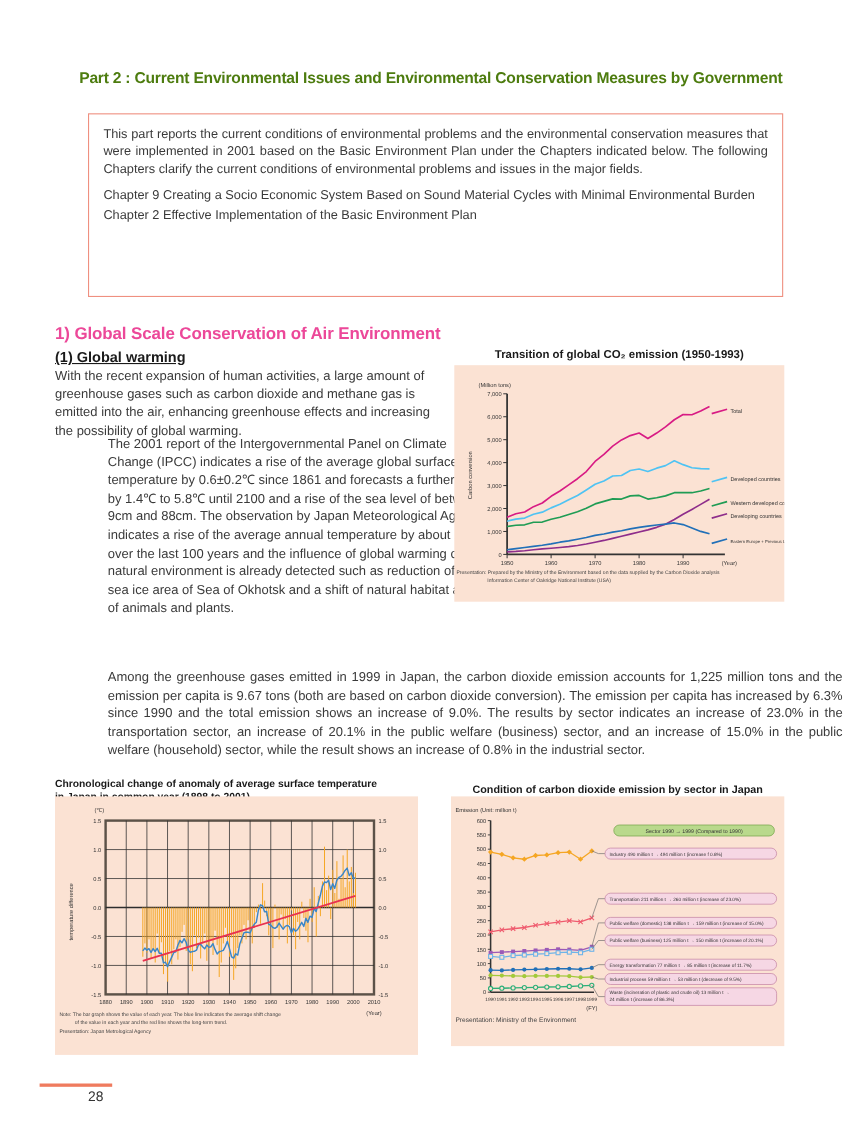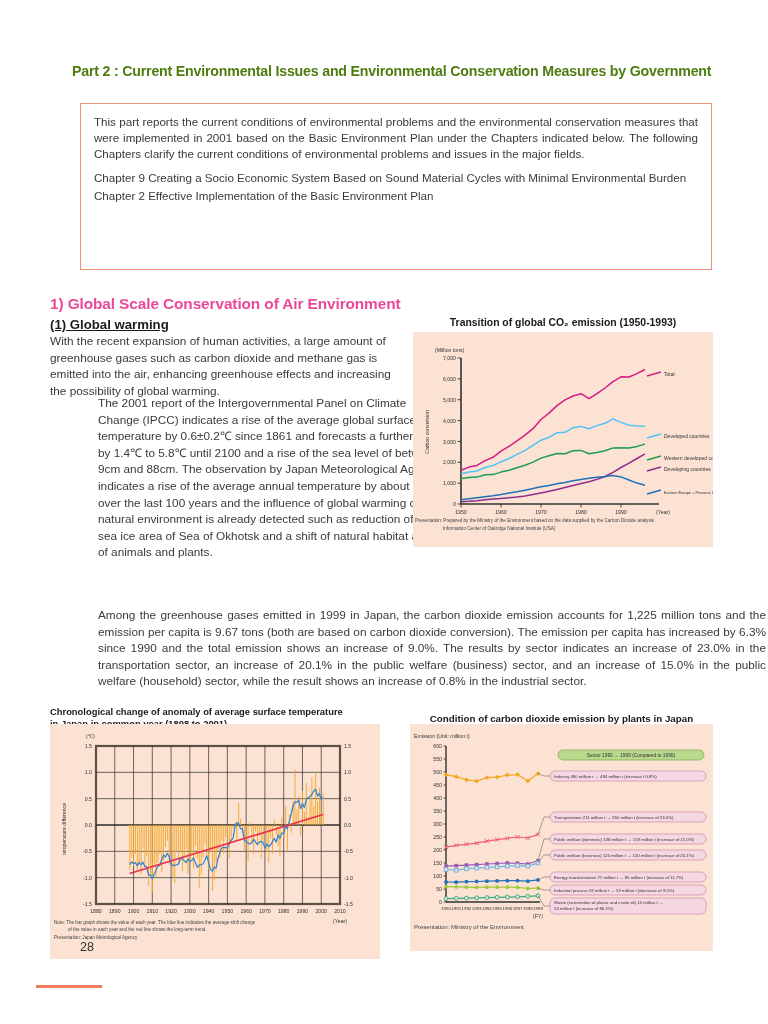--- a/index.html
+++ b/index.html
@@ -89,21 +89,21 @@
     text-align: center; font-size: 9.8px; font-weight: bold; color: #1a1a1a;
   }
 
   svg { display: block; }
   .axs { font-size: 5.2px; fill: #333; font-family: "Liberation Sans", sans-serif; }
   .lg { font-size: 5px; fill: #333; font-family: "Liberation Sans", sans-serif; }
   .note { font-size: 4.6px; fill: #444; font-family: "Liberation Sans", sans-serif; }
 
   
   .page-num {
-    position: absolute; left: 80px; top: 940px;
+    position: absolute; left: 80px; top: 990px;
     font-size: 12.6px; color: #333;
   }
   .footer-rule {
     position: absolute; left: 36px; top: 985px; width: 66px; height: 3px;
     background: #ef7b5e;
   }
 </style>
 </head>
 <body>
 
@@ -338,21 +338,21 @@
         <rect x="270.84" y="87.83" width="0.90" height="13.17" fill="#f5a623"></rect>
         <rect x="272.71" y="69.40" width="0.90" height="31.60" fill="#f5a623"></rect>
         <path d="M79.8 140.5 L81.7 137.9 L83.5 139.8 L85.4 138.4 L87.3 141.9 L89.2 138.4 L91.0 141.0 L92.9 138.1 L94.8 142.6 L96.7 142.6 L98.6 151.3 L100.4 150.8 L102.3 154.8 L104.2 150.3 L106.1 146.1 L107.9 142.1 L109.8 141.3 L111.7 135.4 L113.6 131.0 L115.4 133.1 L117.3 129.4 L119.2 132.6 L121.1 139.8 L123.0 141.7 L124.8 141.1 L126.7 140.8 L128.6 139.8 L130.5 134.7 L132.3 134.4 L134.2 136.7 L136.1 138.6 L138.0 135.1 L139.8 137.2 L141.7 136.7 L143.6 133.9 L145.5 139.1 L147.4 143.3 L149.2 141.2 L151.1 140.7 L153.0 140.0 L154.9 136.3 L156.7 131.8 L158.6 138.4 L160.5 145.8 L162.4 147.0 L164.2 143.1 L166.1 144.2 L168.0 134.2 L169.9 128.9 L171.8 123.9 L173.6 123.5 L175.5 123.5 L177.4 124.1 L179.3 119.1 L181.1 116.3 L183.0 114.5 L184.9 103.5 L186.8 98.6 L188.6 99.3 L190.5 104.9 L192.4 104.6 L194.3 116.4 L196.2 117.1 L198.0 119.2 L199.9 120.0 L201.8 118.6 L203.7 115.2 L205.5 117.9 L207.4 120.7 L209.3 118.1 L211.2 117.3 L213.0 118.4 L214.9 123.9 L216.8 120.0 L218.7 122.6 L220.6 121.0 L222.4 117.9 L224.3 114.5 L226.2 118.2 L228.1 110.8 L229.9 114.5 L231.8 108.9 L233.7 110.0 L235.6 101.5 L237.4 104.7 L239.3 97.3 L241.2 89.9 L243.1 81.5 L245.0 77.8 L246.8 78.4 L248.7 76.2 L250.6 84.7 L252.5 79.4 L254.3 83.6 L256.2 76.2 L258.1 73.6 L260.0 72.6 L261.8 70.5 L263.7 67.3 L265.6 65.2 L267.5 72.0 L269.4 69.4 L271.2 74.7 L273.1 73.8" fill="none" stroke="#3a86c8" stroke-width="1.3" stroke-linejoin="round"></path>
         <line x1="79.78461538461539" y1="149.45333333333332" x2="273.10769230769233" y2="90.46666666666667" stroke="#e8314f" stroke-width="1.6"></line>
         <text x="4" y="200" class="note">Note: The bar graph shows the value of each year.  The blue line indicates the average shift change</text>
         <text x="18" y="207" class="note">of the value in each year and the red line shows the long-term trend.</text>
         <text x="4" y="215" class="note">Presentation: Japan Metrological Agency</text>
       </svg>
   </div>
 
-  <div class="fig3-title">Condition of carbon dioxide emission by plants in Japan</div>
+  <div class="fig3-title">Condition of carbon dioxide emission by sector in Japan</div>
   <div class="fig3">
     <svg width="303" height="227" viewBox="0 0 303 227" id="svg-fig3">
         <text x="4" y="14" class="axs">Emission (Unit: million t)</text>
         <line x1="36" y1="22" x2="36" y2="178" stroke="#333" stroke-width="1.4"></line>
         <line x1="36" y1="178" x2="130" y2="178" stroke="#333" stroke-width="1.4"></line>
         <line x1="33.5" y1="178" x2="36" y2="178" stroke="#333" stroke-width="0.8"></line>
         <text x="32" y="180" class="axs" text-anchor="end">0</text>
         <line x1="33.5" y1="165" x2="36" y2="165" stroke="#333" stroke-width="0.8"></line>
         <text x="32" y="167" class="axs" text-anchor="end">50</text>
         <line x1="33.5" y1="152" x2="36" y2="152" stroke="#333" stroke-width="0.8"></line>

